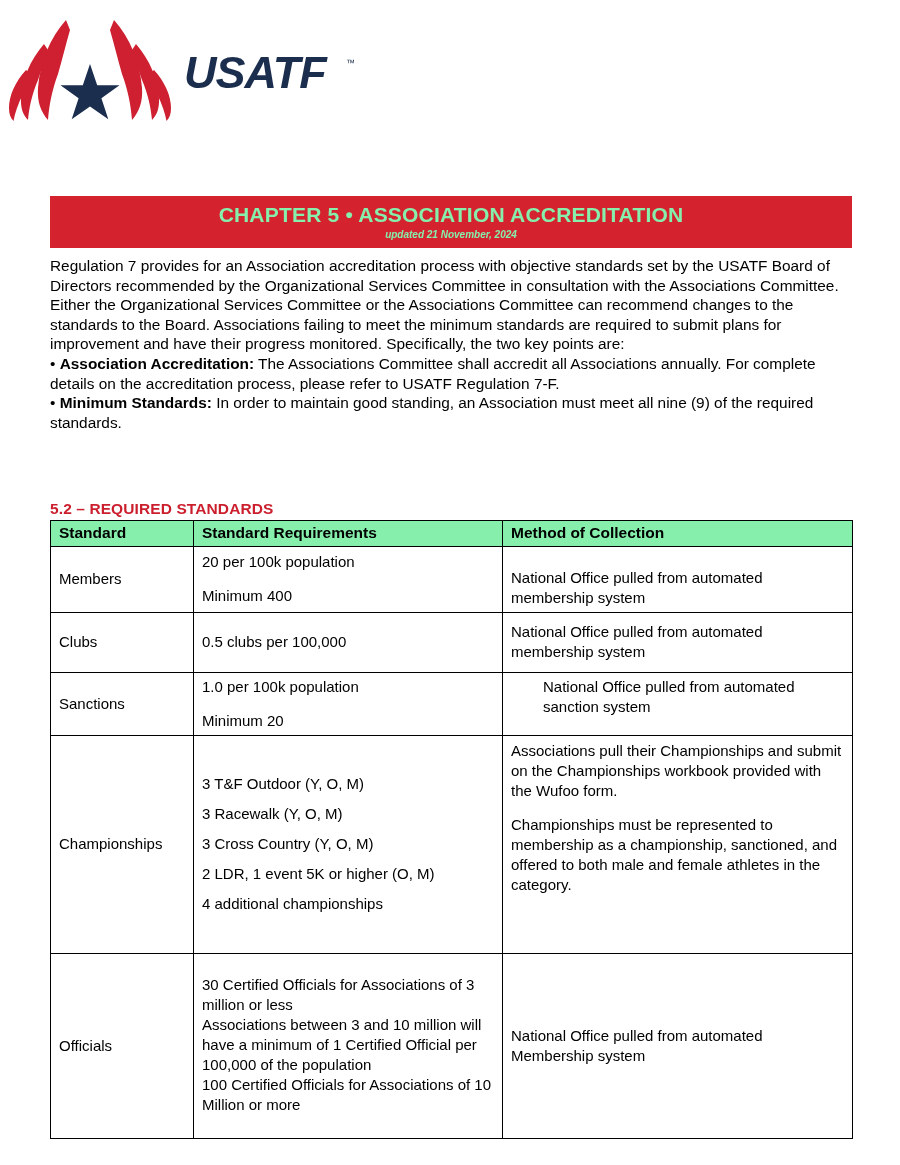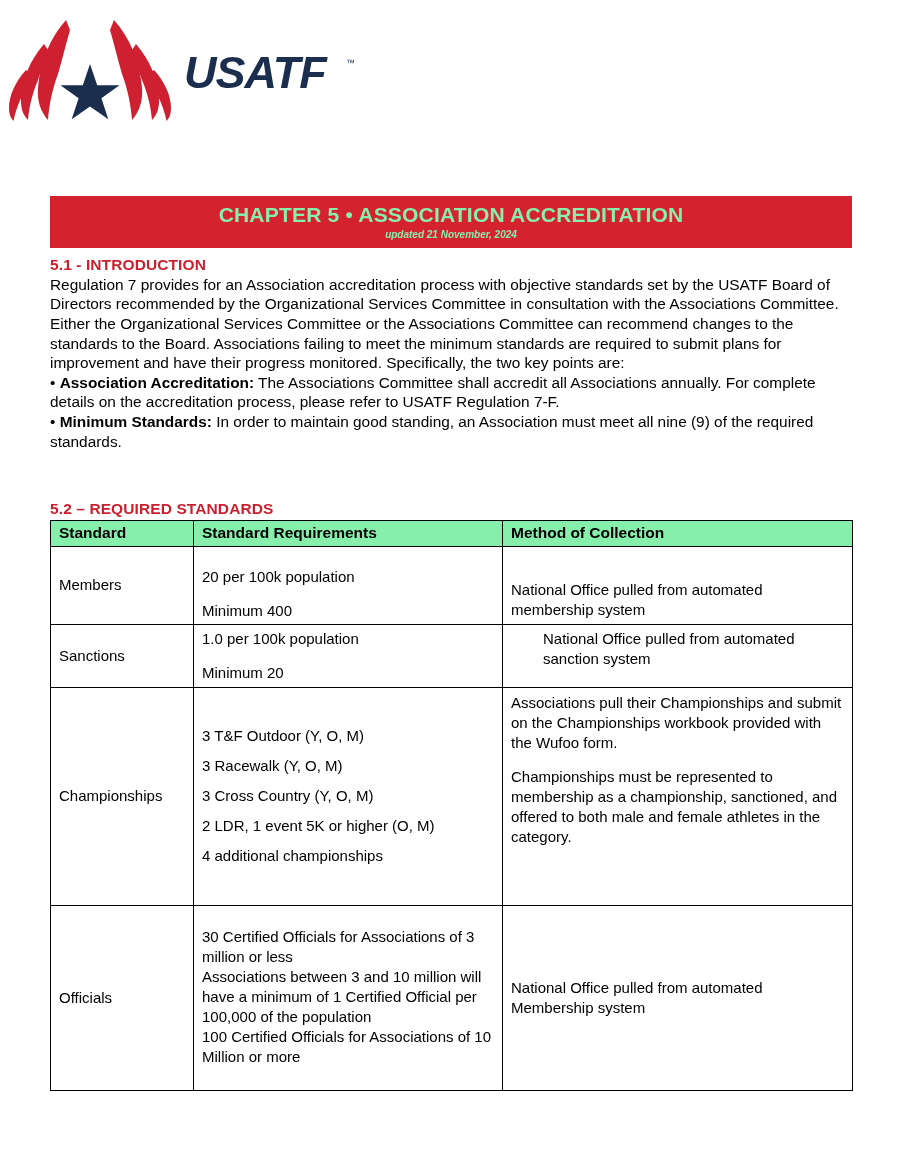--- a/index.html
+++ b/index.html
@@ -148,21 +148,21 @@
   .spaced-lines p + p { margin-top: 10px; }
   .tight-lines p + p { margin-top: 0; }
   .gap-para { height: 14px; }
 
   .row-members td { height: 66px; }
   .row-clubs td { height: 60px; }
   .row-sanctions td { height: 63px; }
   .row-champs td { height: 218px; }
   .row-officials td { height: 185px; }
 
-  .row-members .cell-req { vertical-align: top; padding-top: 20px; }
+  .row-members .cell-req { vertical-align: top; padding-top: 5px; }
   .row-sanctions .cell-req { vertical-align: top; padding-top: 4px; }
   .row-champs .cell-req { vertical-align: middle; }
   .row-champs .cell-col { vertical-align: top; padding-top: 5px; }
   .row-officials .cell-req { vertical-align: middle; padding-top: 2px; }
   .row-officials .cell-col { vertical-align: middle; }
   .row-clubs .cell-col { vertical-align: middle; }
   .row-members .cell-col { vertical-align: bottom; padding-bottom: 4px; }
   .row-sanctions .cell-col { vertical-align: top; padding-top: 4px; padding-left: 40px; }
 </style>
 </head>
@@ -194,21 +194,20 @@
       <text x="166" y="16" font-family="'Liberation Sans', sans-serif" font-size="9" fill="#1b2e4d">™</text>
     </svg>
   </div>
 
   <div class="banner">
     <div class="banner-title">CHAPTER 5 • ASSOCIATION ACCREDITATION</div>
     <div class="banner-sub">updated 21 November, 2024</div>
   </div>
 
   <div class="content">
-    <h2 class="section-head">5.1 - INTRODUCTION</h2>
     <p class="body-text">Regulation 7 provides for an Association accreditation process with objective standards set by the USATF Board of Directors recommended by the Organizational Services Committee in consultation with the Associations Committee. Either the Organizational Services Committee or the Associations Committee can recommend changes to the standards to the Board. Associations failing to meet the minimum standards are required to submit plans for improvement and have their progress monitored. Specifically, the two key points are:</p>
     <p class="bullet-line">
       <span>•</span>
       <b>Association Accreditation:</b><span> The Associations Committee shall accredit all Associations annually. For complete details on the accreditation process, please refer to USATF Regulation 7-F.</span>
     </p>
     <p class="bullet-line">
       <span>•</span>
       <b>Minimum Standards:</b><span> In order to maintain good standing, an Association must meet all nine (9) of the required standards.</span>
     </p>
   </div>
@@ -235,20 +234,29 @@
           <td class="cell-req spaced-lines">
             <p>20 per 100k population</p>
             <div class="gap-para"></div>
             <p>Minimum 400</p>
           </td>
           <td class="cell-col">
             <p>National Office pulled from automated membership system</p>
           </td>
         </tr>
 
+        <tr class="row-clubs">
+          <td class="cell-label">Clubs</td>
+          <td class="cell-req">
+            <p>0.5 clubs per 100,000</p>
+          </td>
+          <td class="cell-col">
+            <p>National Office pulled from automated membership system</p>
+          </td>
+        </tr>
 
         <tr class="row-sanctions">
           <td class="cell-label">Sanctions</td>
           <td class="cell-req">
             <p>1.0 per 100k population</p>
             <div class="gap-para"></div>
             <p>Minimum 20</p>
           </td>
           <td class="cell-col">
             <p>National Office pulled from automated sanction system</p>

